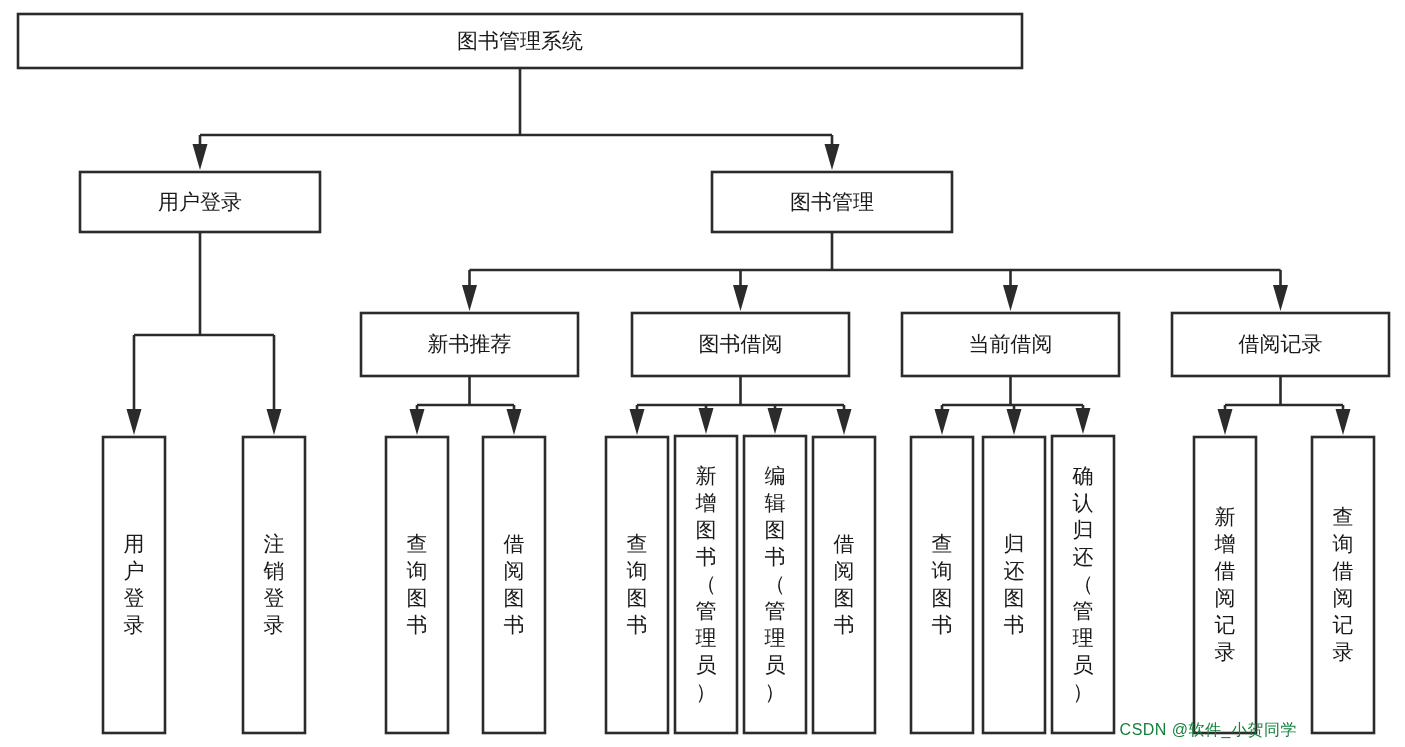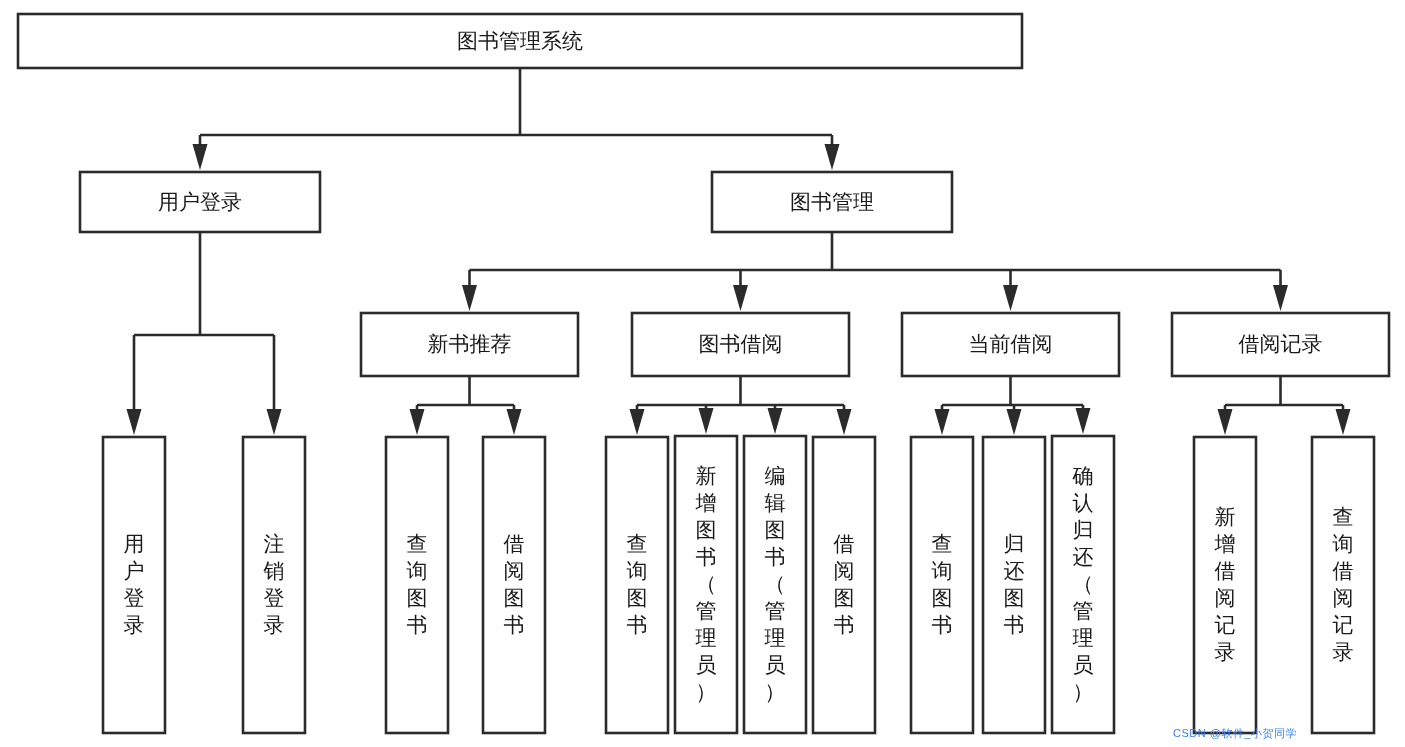--- a/index.html
+++ b/index.html
@@ -5,21 +5,21 @@
   html,body{margin:0;padding:0;background:#ffffff;}
   body{width:1405px;height:747px;font-family:"Liberation Sans","DejaVu Sans",sans-serif;overflow:hidden;}
   #diagram-root{position:relative;width:1311px;height:747px;}
   svg.diagram{position:absolute;left:0;top:0;width:1405px;height:747px;}
   .box-rect{fill:#ffffff;stroke:#2b2b2b;stroke-width:2.6;}
   .conn{stroke:#2b2b2b;stroke-width:2.6;fill:none;stroke-linecap:butt;}
   .arrow-head{fill:#2b2b2b;}
   .htext{font-size:21px;fill:#1a1a1a;text-anchor:middle;dominant-baseline:middle;font-family:"Liberation Sans","DejaVu Sans",sans-serif;}
   .vtext{font-size:21px;fill:#1a1a1a;font-family:"Liberation Sans","DejaVu Sans",sans-serif;}
   .vtext tspan{text-anchor:middle;}
-  .watermark{position:absolute;right:14px;bottom:6px;font-size:11px;color:#3b82f6;
+  .watermark{position:absolute;right:14px;bottom:6px;font-size:16px;color:#15803d;
              font-family:"Liberation Sans","DejaVu Sans",sans-serif;white-space:nowrap;letter-spacing:0.5px;}
 </style>
 </head>
 <body>
 
 <div id="diagram-root">
   <svg class="diagram" viewBox="0 0 1405 747">
     <g id="edge-layer">
         <g>
           <path class="conn" d="M 520 68 L 520 135"></path>

